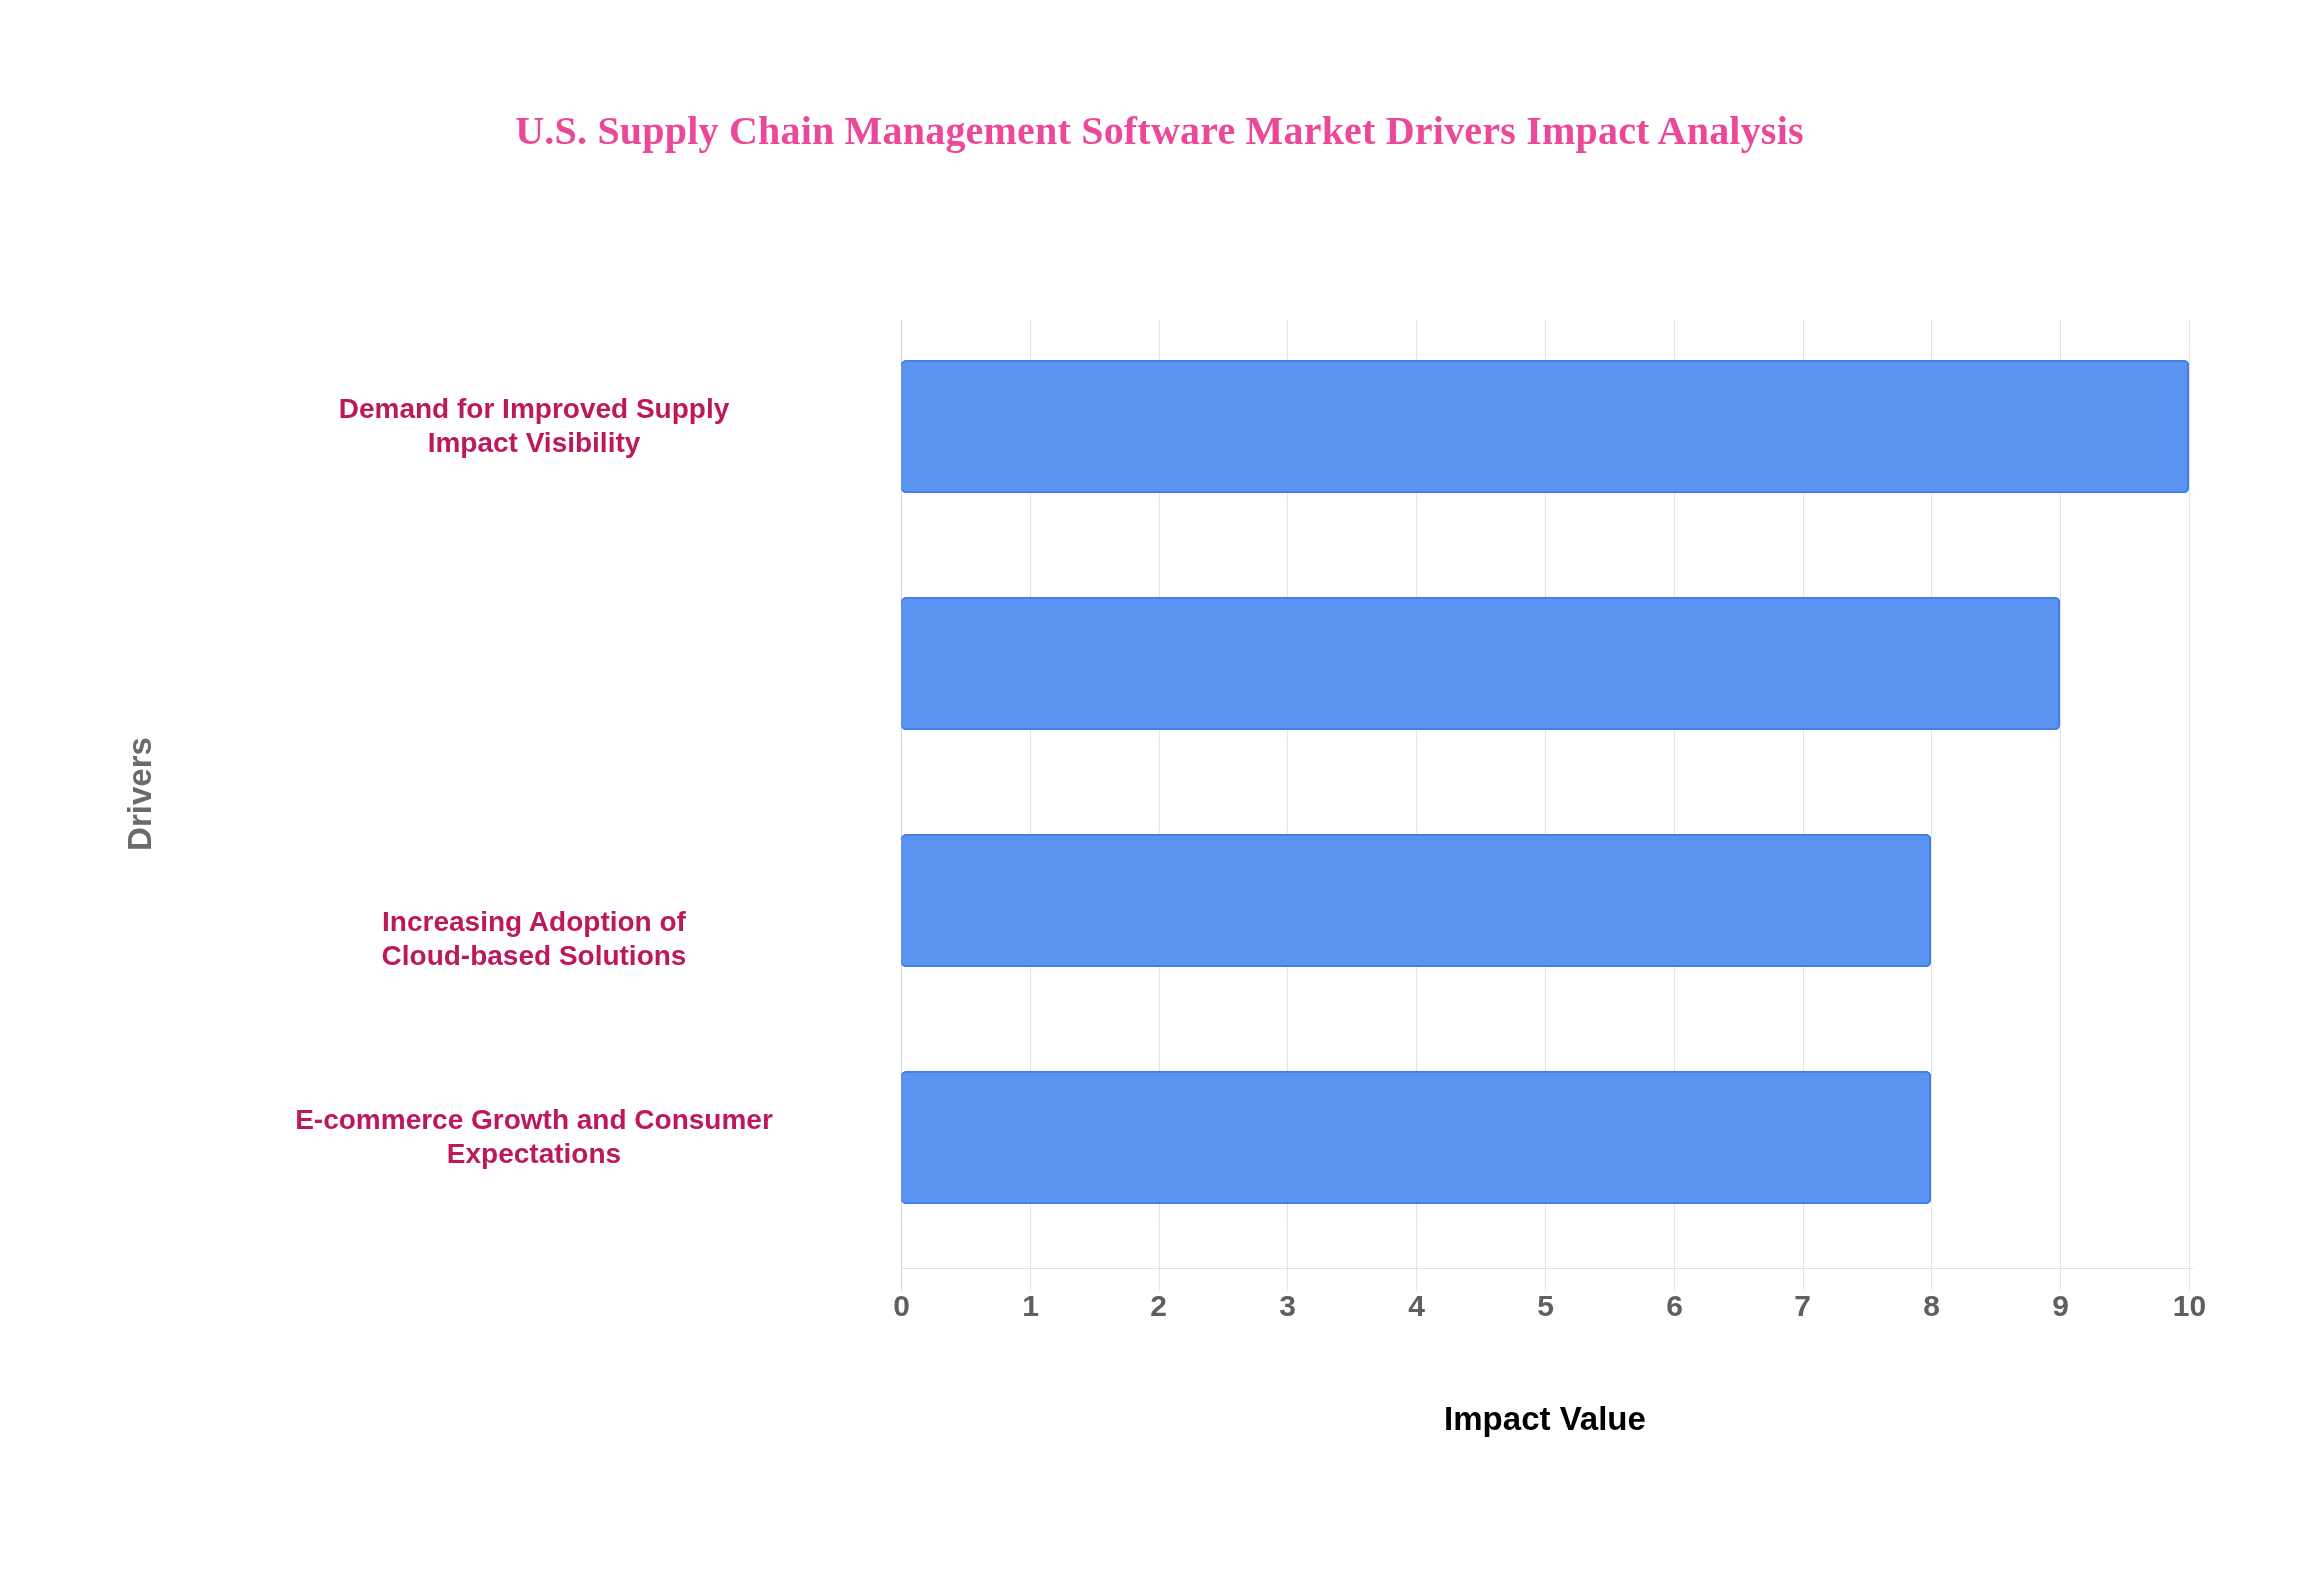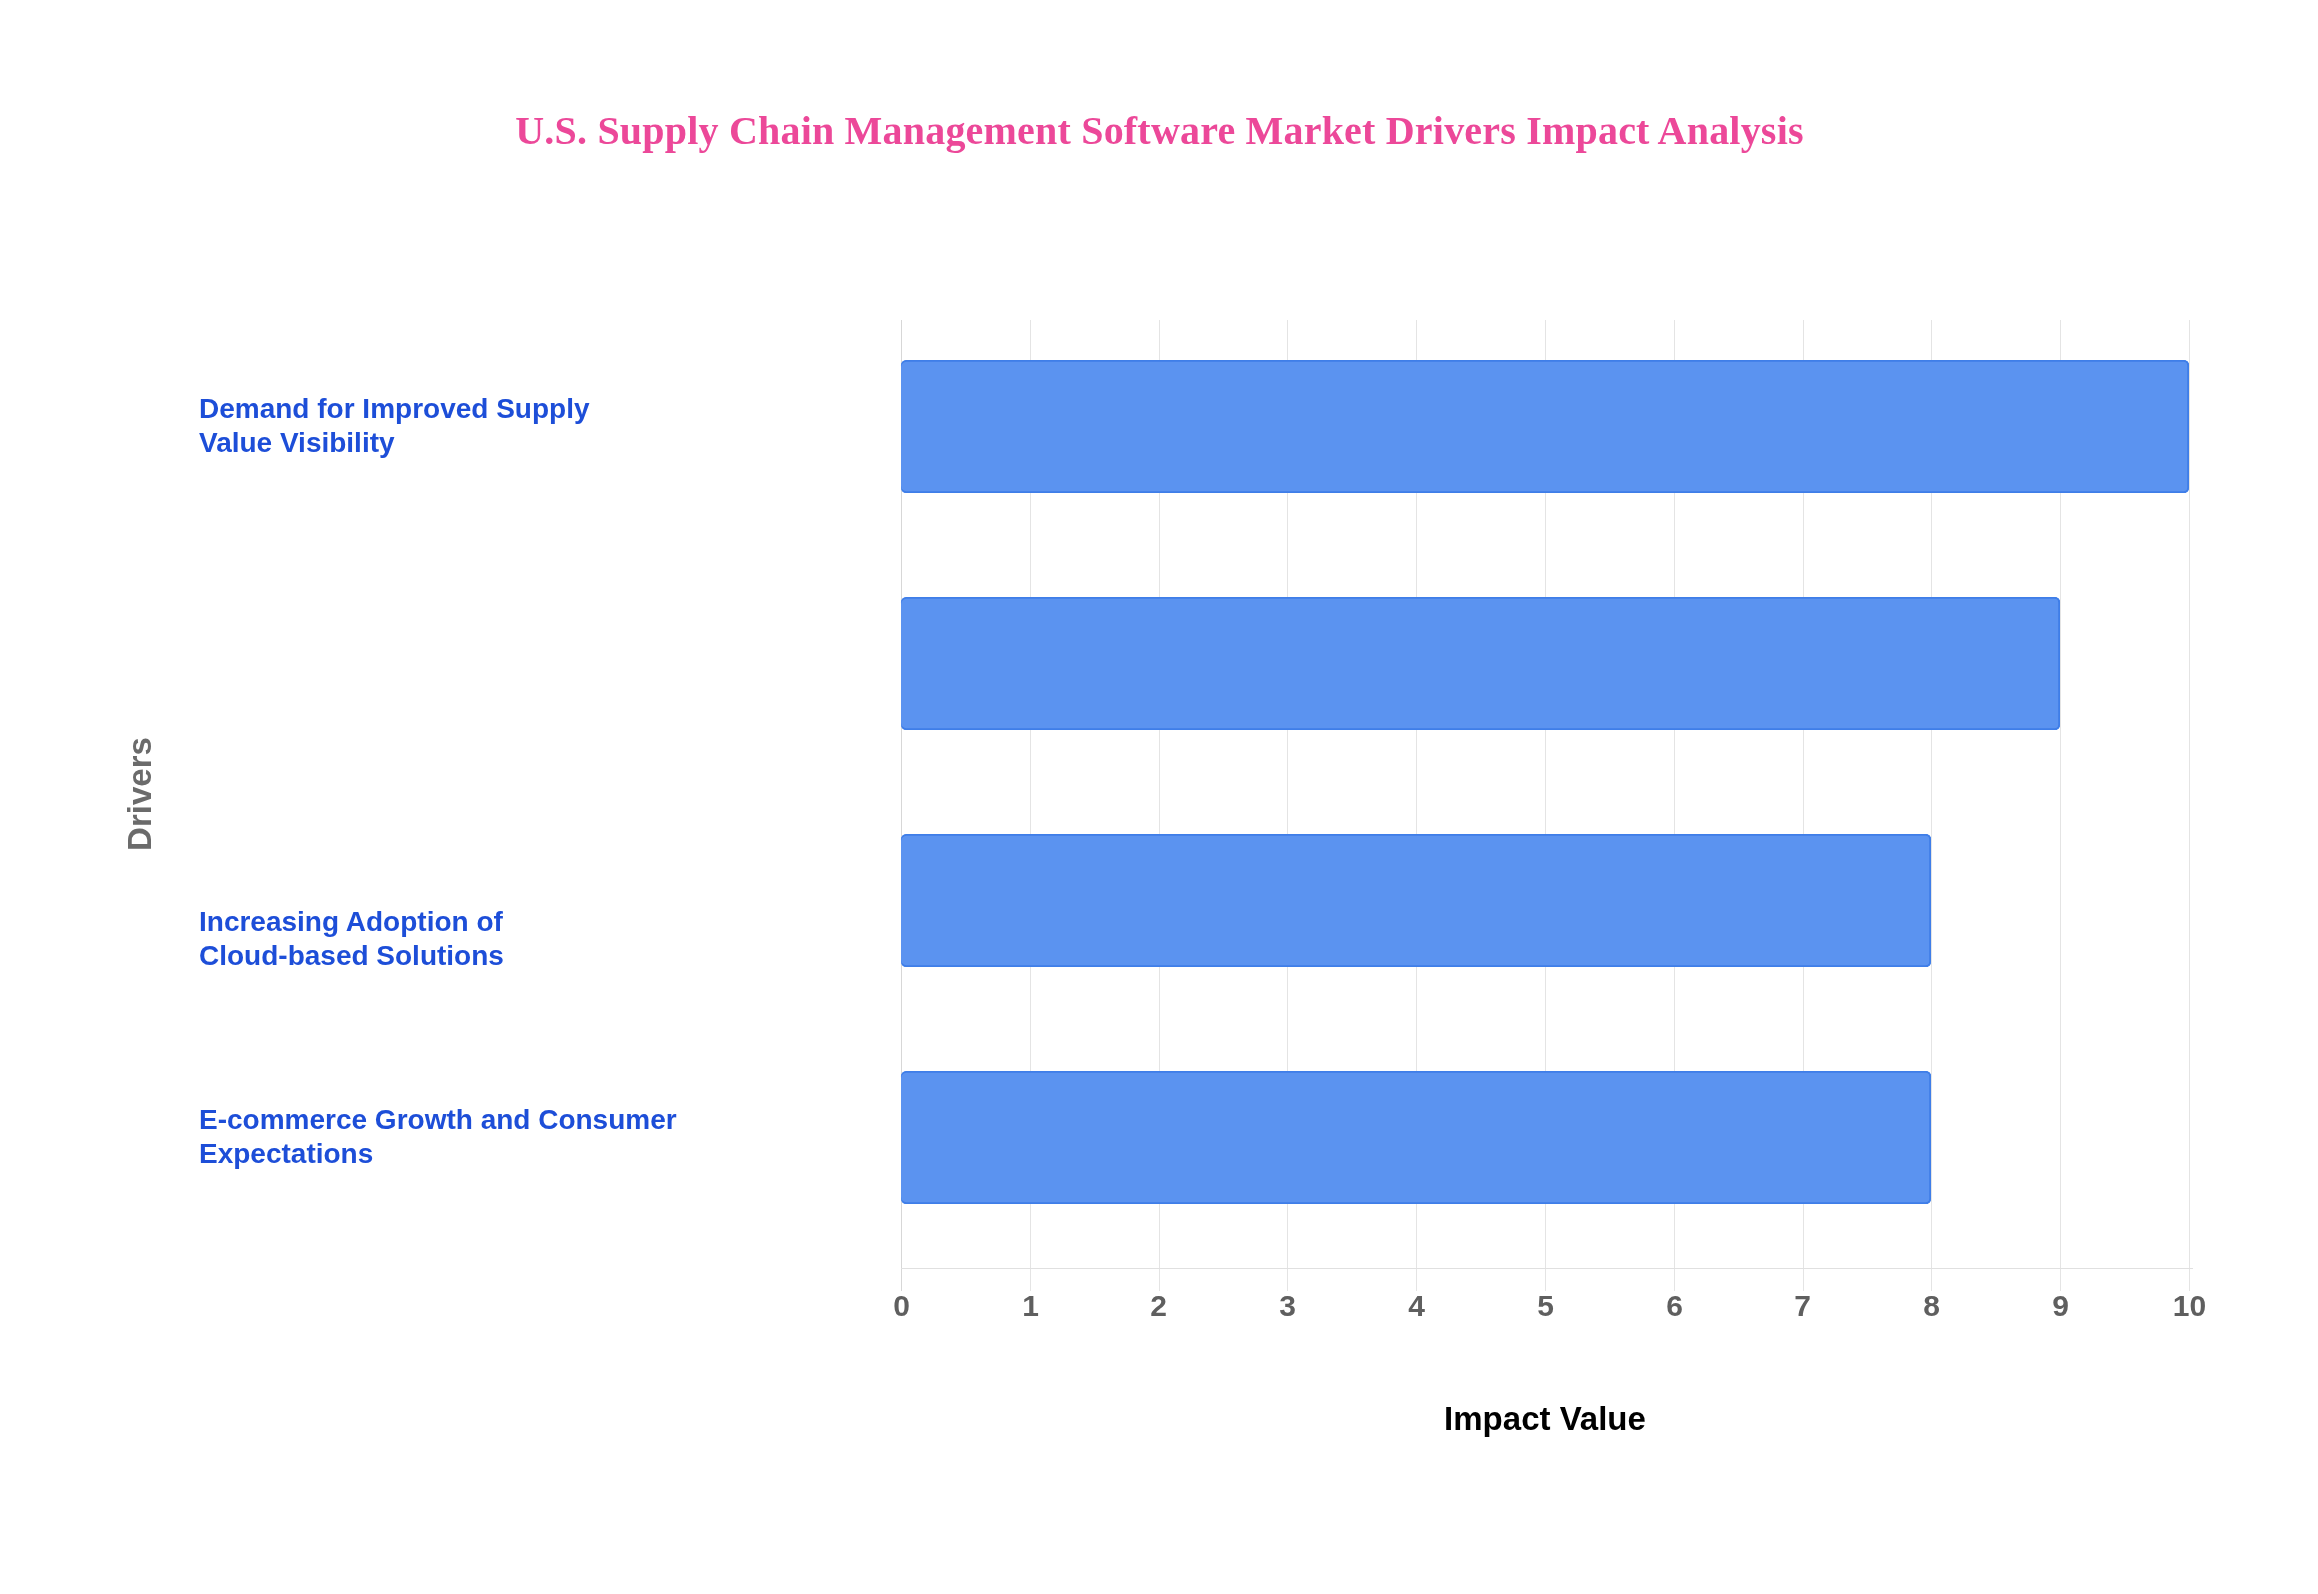--- a/index.html
+++ b/index.html
@@ -81,24 +81,24 @@
     left: 0;
     background: #5b93f0;
     border-radius: 5.4px;
     box-shadow: inset 0 1.8px 0 0 #3f7ee8, inset 0 -1.8px 0 0 #3f7ee8,
                 inset -1.8px 0 0 0 #3f7ee8;
   }
   .ytick-wrap {
     position: absolute;
     left: 199px;
     width: 670px;
-    text-align: left;
+    text-align: center;
     font-size: 28px;
     font-weight: bold;
-    color: #1d4ed8;
+    color: #be185d;
     line-height: 1.22;
     white-space: pre-line;
     transform: translateY(-50%);
   }
 
   
   .xtick {
     position: absolute;
     top: 1289px;
     width: 97px;
@@ -156,21 +156,21 @@
     <div class="baseline"></div>
     <div class="bars-layer" id="bars-layer">
         <div class="bar" title="Demand for Improved Supply Chain Visibility: 10" style="top: 40px; height: 133px; width: 1288px;"></div>
         <div class="bar" title="Integration of Advanced Technologies: 9" style="top: 277px; height: 133px; width: 1159px;"></div>
         <div class="bar" title="Increasing Adoption of Cloud-based Solutions: 8" style="top: 514px; height: 133px; width: 1030px;"></div>
         <div class="bar" title="E-commerce Growth and Consumer Expectations: 8" style="top: 751px; height: 133px; width: 1030px;"></div>
       </div>
   </div>
 
   <div id="ytick-layer">
-      <div class="ytick-wrap" style="top: 426px;"><div>Demand for Improved Supply</div><div>Value Visibility</div></div>
+      <div class="ytick-wrap" style="top: 426px;"><div>Demand for Improved Supply</div><div>Impact Visibility</div></div>
       <div class="ytick-wrap" style="top: 663px;"></div>
       <div class="ytick-wrap" style="top: 900px; margin-top: 39px;"><div>Increasing Adoption of</div><div>Cloud-based Solutions</div></div>
       <div class="ytick-wrap" style="top: 1137px;"><div>E-commerce Growth and Consumer</div><div>Expectations</div></div>
     </div>
   <div id="xtick-layer">
       <div class="xtick" style="left: 901px;">0</div>
       <div class="xtick" style="left: 1030px;">1</div>
       <div class="xtick" style="left: 1158px;">2</div>
       <div class="xtick" style="left: 1287px;">3</div>
       <div class="xtick" style="left: 1416px;">4</div>

